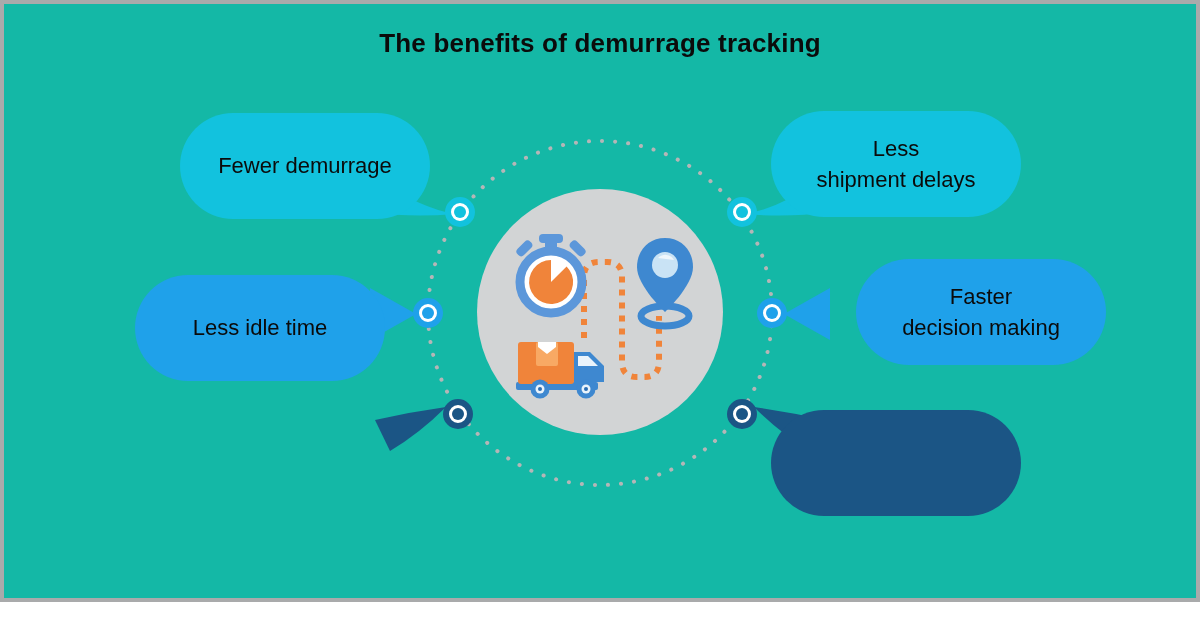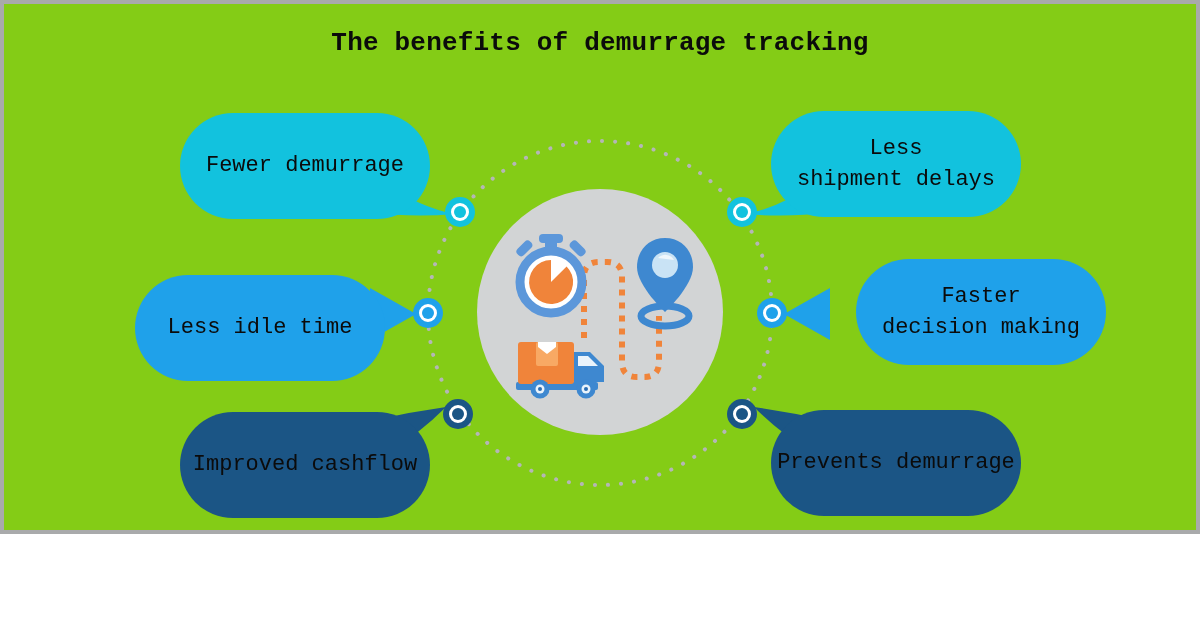--- a/index.html
+++ b/index.html
@@ -1,22 +1,22 @@
 <!DOCTYPE html>
 <html style="--color-cyan: #12C2DE; --color-blue: #1FA1EA; --color-navy: #1B5585; --color-circle: #D2D4D5; --color-dots: #B5B6B7; --color-border: #A9AAAB; --color-orange: #F0843A; --color-orange_light: #F8A964; --color-icon_blue: #3E88D0; --color-icon_blue_soft: #5C97DA; --color-icon_blue_light: #C9E3F5; --color-text: #0B0B0B;"><head>
 <meta charset="utf-8">
 <style>
   html,body{margin:0;padding:0;background:#fff;}
   .canvas{
     position:relative;
-    width:1200px;height:534px;
+    width:1200px;height:602px;
     box-sizing:border-box;
     border:4px solid var(--color-border,#A9AAAB);
-    background:#84cc16;
-    font-family:Liberation Mono, monospace;
+    background:#14b8a6;
+    font-family:Liberation Sans, sans-serif;
     overflow:hidden;
   }
   .stage{position:absolute;left:-4px;top:-4px;width:1200px;height:628px;}
   .title{
     position:absolute;left:0;top:28px;width:1200px;
     text-align:center;font-size:26px;font-weight:700;
     color:#0B0B0B;letter-spacing:.2px;
   }
   .gray-circle{
     position:absolute;left:477px;top:189px;width:246px;height:246px;
@@ -102,33 +102,29 @@
         <circle cx="70" cy="51" r="2" fill="#2A6DB3"></circle>
       </svg>
     </div>
 
     <div class="bubble c-cyan" style="left:180px;top:113px">
       <div>Fewer demurrage</div>
     </div>
     <div class="bubble c-blue" style="left:135px;top:275px">
       <div>Less idle time</div>
     </div>
-    <div class="bubble c-navy" style="left:180px;top:412px">
-      <div>Improved cashflow</div>
-    </div>
     <div class="bubble c-cyan" style="left:771px;top:111px">
       <div>Less</div>
       <div>shipment delays</div>
     </div>
     <div class="bubble c-blue" style="left:856px;top:259px">
       <div>Faster</div>
       <div>decision making</div>
     </div>
     <div class="bubble c-navy" style="left:771px;top:410px">
-      <div>Prevents demurrage</div>
     </div>
 
     <div class="node b-cyan" style="left:445px;top:197px">
         <span class="node-dot d-cyan"></span>
       </div>
     <div class="node b-blue" style="left:413px;top:298px">
         <span class="node-dot d-blue"></span>
       </div>
     <div class="node b-navy" style="left:443px;top:399px">
         <span class="node-dot d-navy"></span>

